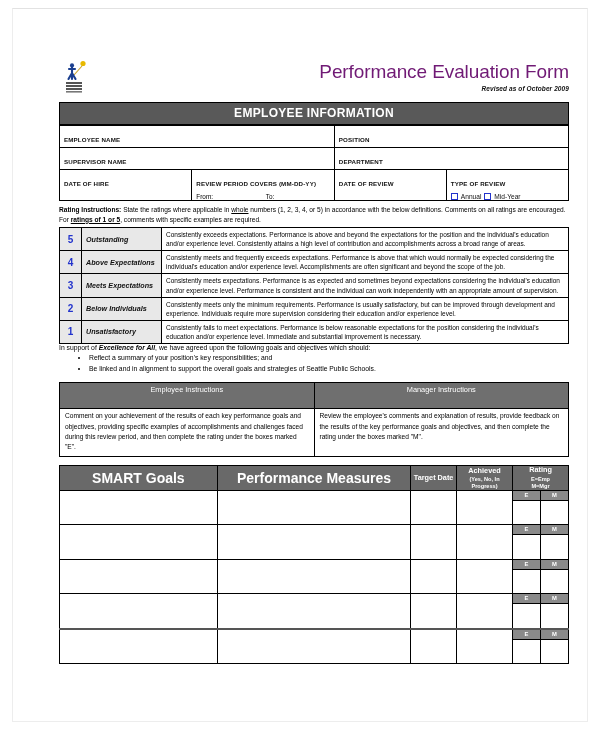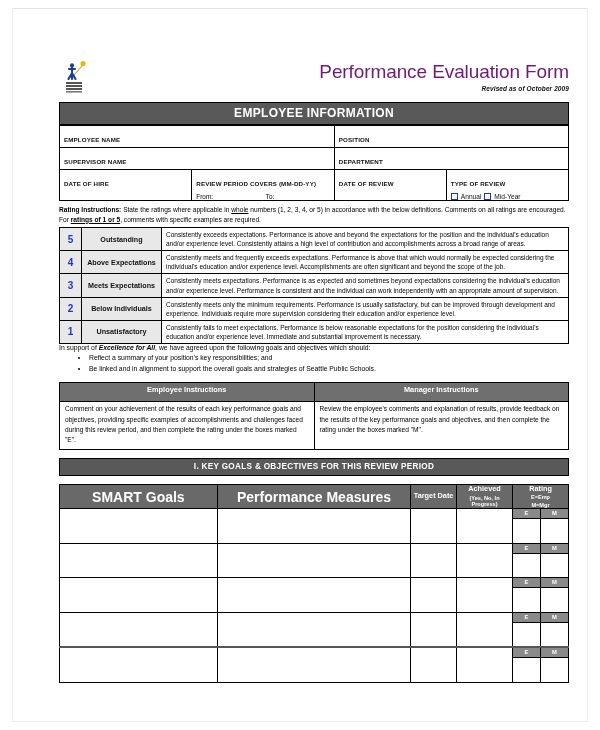--- a/index.html
+++ b/index.html
@@ -83,40 +83,40 @@
 
   
   .rd { margin-top: 0; }
   .rd td { padding: 2px 4px; }
   .rd .num {
     width: 22px; text-align: center; vertical-align: middle;
     font-size: 10px; font-weight: bold; color: #2233cc;
     background: #e8e8e8;
   }
   .rd .nm {
-    width: 80px; text-align: center; vertical-align: middle;
+    width: 80px; text-align: left; vertical-align: middle;
     font-size: 7.2px; font-weight: bold; color: #111;
-    background: #e8e8e8; line-height: 1.25;
+    background: #e8e8e8; line-height: 1.25; font-style: italic;
   }
   .rd .df { font-size: 6.5px; color: #000; line-height: 1.4; }
 
   
   .sec-head {
     color: #2233cc; font-weight: bold; font-size: 8.6px;
     text-decoration: underline; margin: 9px 0 6px;
   }
   .sec-intro { font-size: 6.8px; color: #000; margin-bottom: 2px; }
   .sec-intro i { font-style: italic; font-weight: bold; }
   .blist { margin: 0 0 7px 0; padding-left: 30px; }
   .blist li { font-size: 6.8px; color: #000; line-height: 1.6; }
 
   
   .ins th {
     background: #6f6f6f; color: #fff; font-size: 7.4px;
-    font-weight: bold; text-align: center; padding: 2px 0 7px;
+    font-weight: normal; text-align: center; padding: 2px 0 14px;
   }
   .ins td {
     font-size: 6.6px; color: #000; line-height: 1.55;
     padding: 2.5px 5px 4px;
   }
 
   
   .kg { margin-top: 8px; }
   .kg-band { font-size: 8.2px; padding: 3px 0 3.5px; }
   .kg th {
@@ -281,21 +281,20 @@
       <th style="width:50%">Employee Instructions</th>
       <th style="width:50%">Manager Instructions</th>
     </tr>
     <tr>
       <td>Comment on your achievement of the results of each key performance goals and objectives, providing specific examples of accomplishments and challenges faced during this review period, and then complete the rating under the boxes marked "E".</td>
       <td>Review the employee's comments and explanation of results, provide feedback on the results of the key performance goals and objectives, and then complete the rating under the boxes marked "M".</td>
     </tr>
   </tbody>
         </table>
 
-  <div class="band kg-band" style="margin-top:8px">I.  KEY GOALS &amp; OBJECTIVES FOR THIS REVIEW PERIOD</div>
   <table class="tbl kg">
     <colgroup>
       <col style="width:31%">
             <col style="width:38%">
             <col style="width:9%">
       <col style="width:11%">
             <col style="width:11%">
     </colgroup>
     <tbody>
             <tr>

